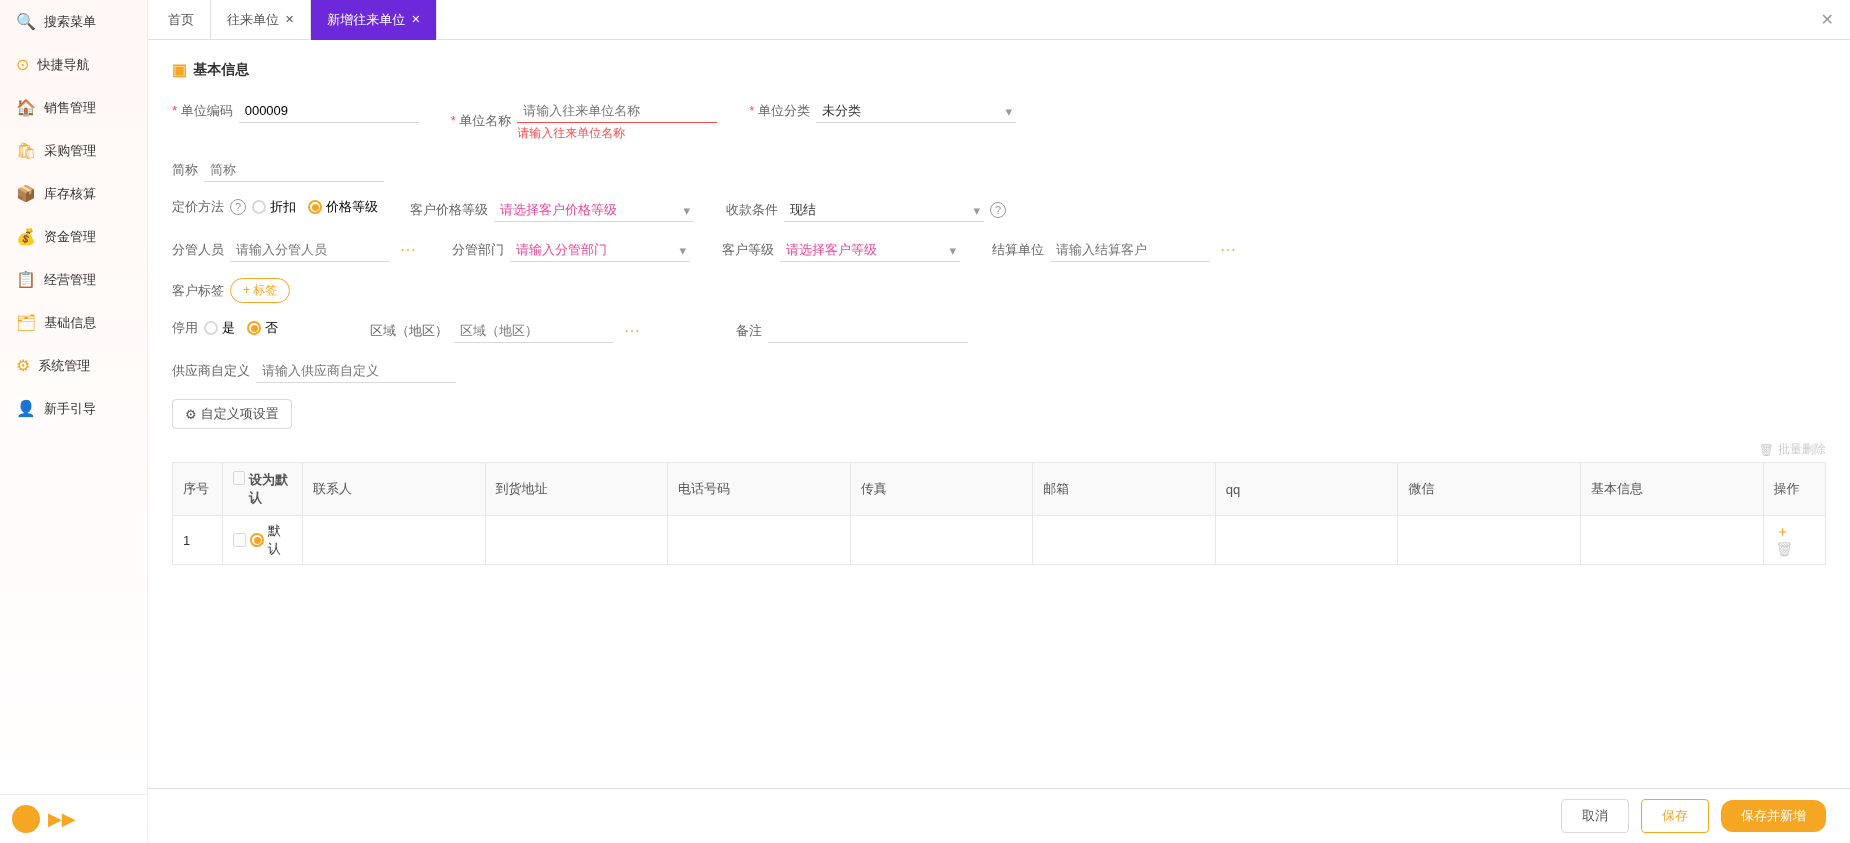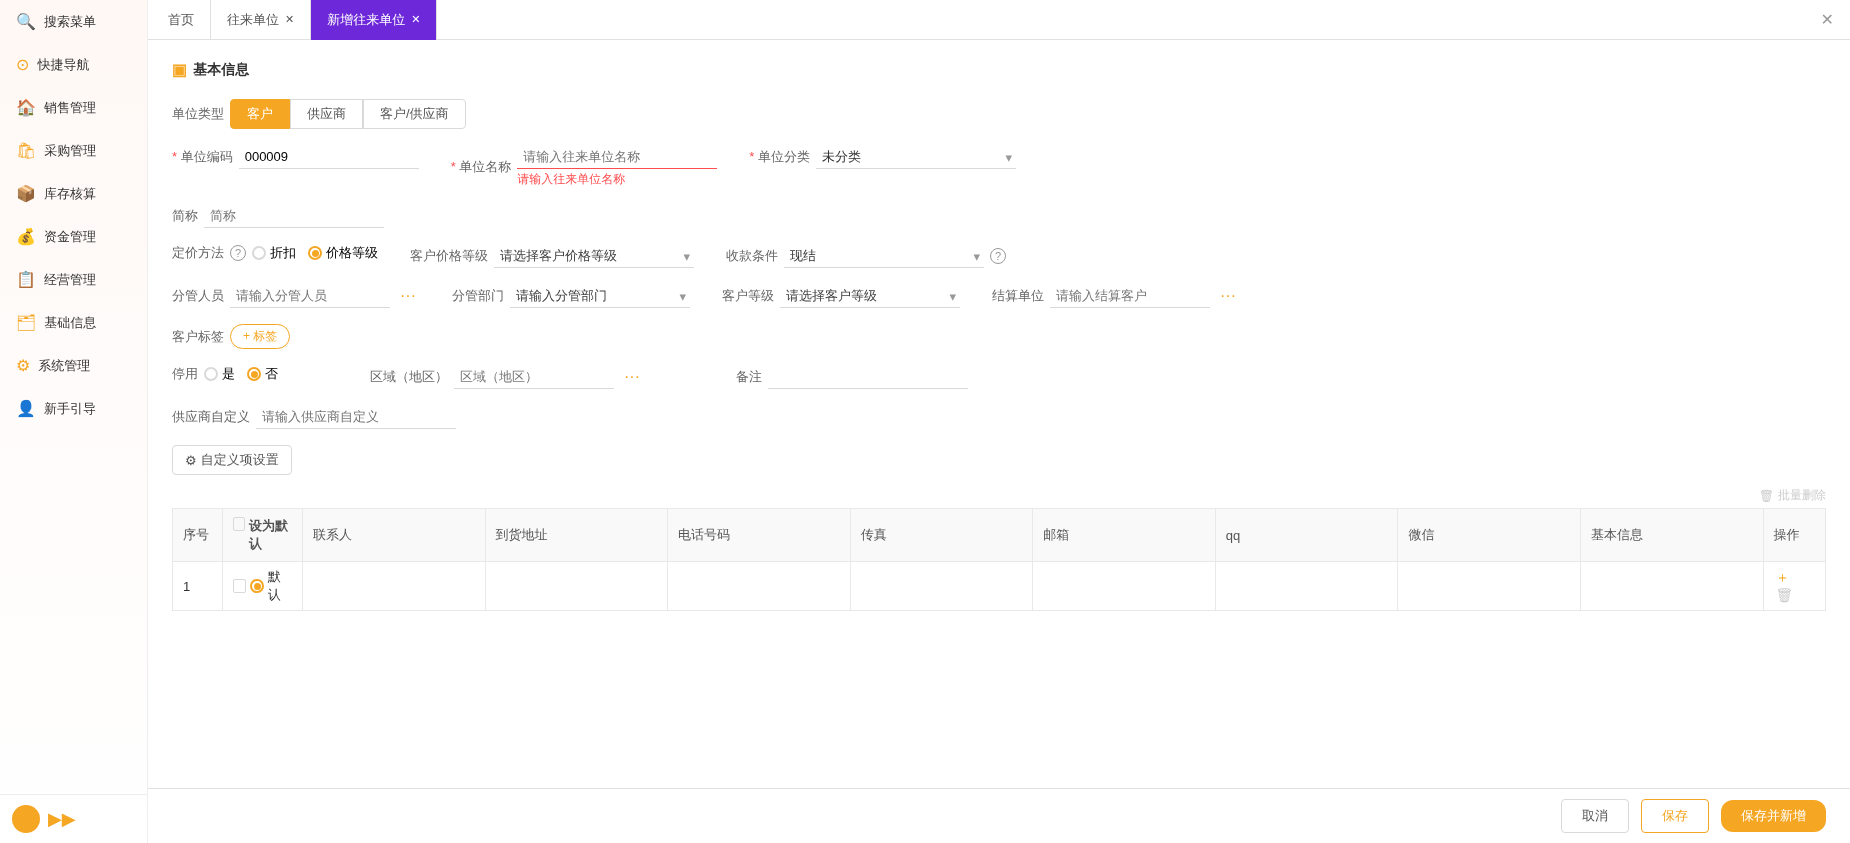--- a/index.html
+++ b/index.html
@@ -133,21 +133,21 @@
     .form-select {
       border: none;
       border-bottom: 1px solid #d9d9d9;
       outline: none;
       padding: 4px 24px 4px 6px;
       font-size: 13px;
       width: 180px;
       background: transparent;
       appearance: none;
       cursor: pointer;
-      color: #404040;
+      color: #ec4899;
       position: relative;
     }
     .select-wrapper {
       position: relative;
       display: inline-flex;
       align-items: center;
     }
     .select-wrapper::after {
       content: '▾';
       position: absolute;
@@ -361,30 +361,20 @@
     </div>
     <div class="tabbar-close">✕</div>
   </div>
 
   <div class="content">
     <div class="section-title">
       <span class="section-icon">▣</span>
       <span>基本信息</span>
     </div>
 
-    <div class="form-row">
-      <div class="form-field">
-        <span class="form-label">单位类型</span>
-        <div class="btn-group">
-          <button class="type-btn active">客户</button>
-          <button class="type-btn">供应商</button>
-          <button class="type-btn">客户/供应商</button>
-        </div>
-      </div>
-    </div>
 
     <div class="form-row">
       <div class="form-field">
         <span class="form-label required">单位编码</span>
         <input type="text" class="form-input" value="000009" style="width: 180px;">
       </div>
       <div class="form-field" style="margin-right:32px;">
         <span class="form-label required">单位名称</span>
         <div class="field-col">
           <input type="text" class="form-input error" placeholder="请输入往来单位名称" style="width: 200px; border-bottom-color: rgb(255, 77, 79);">

